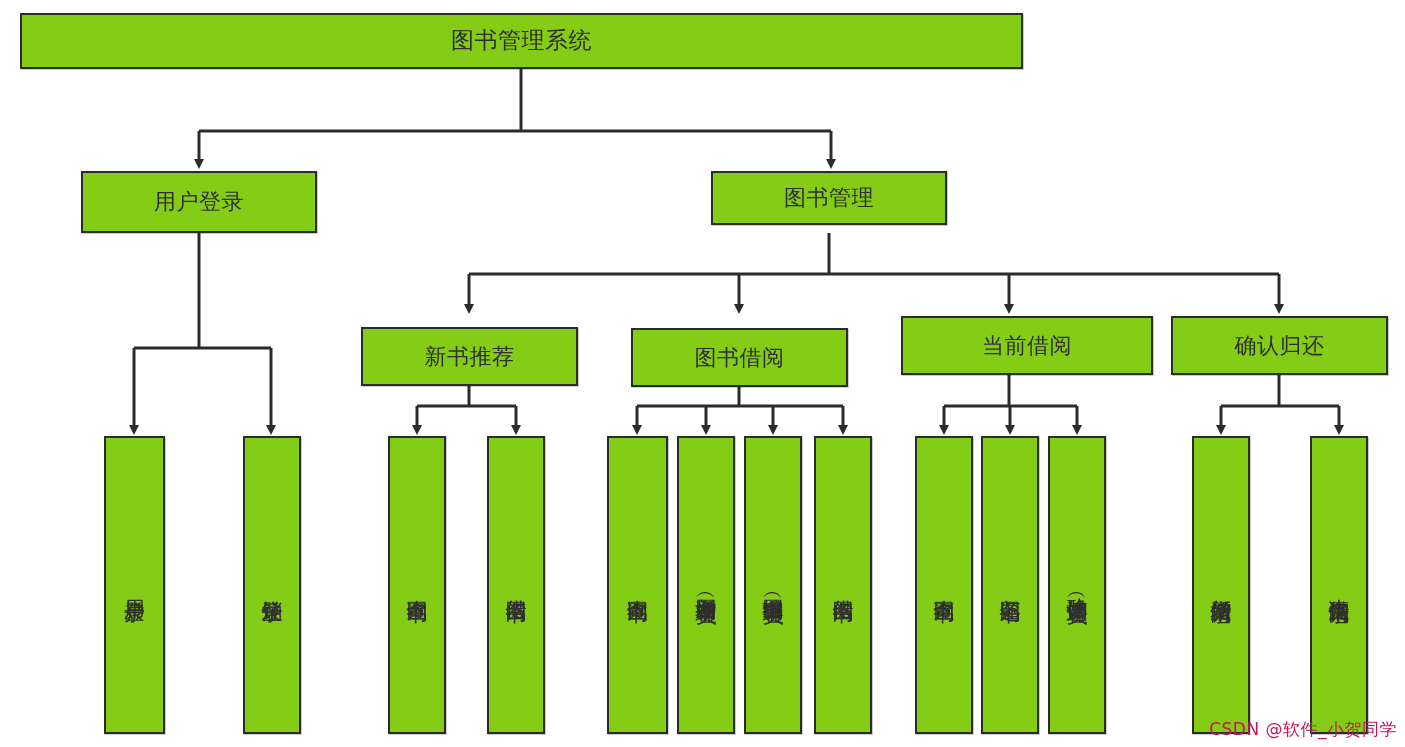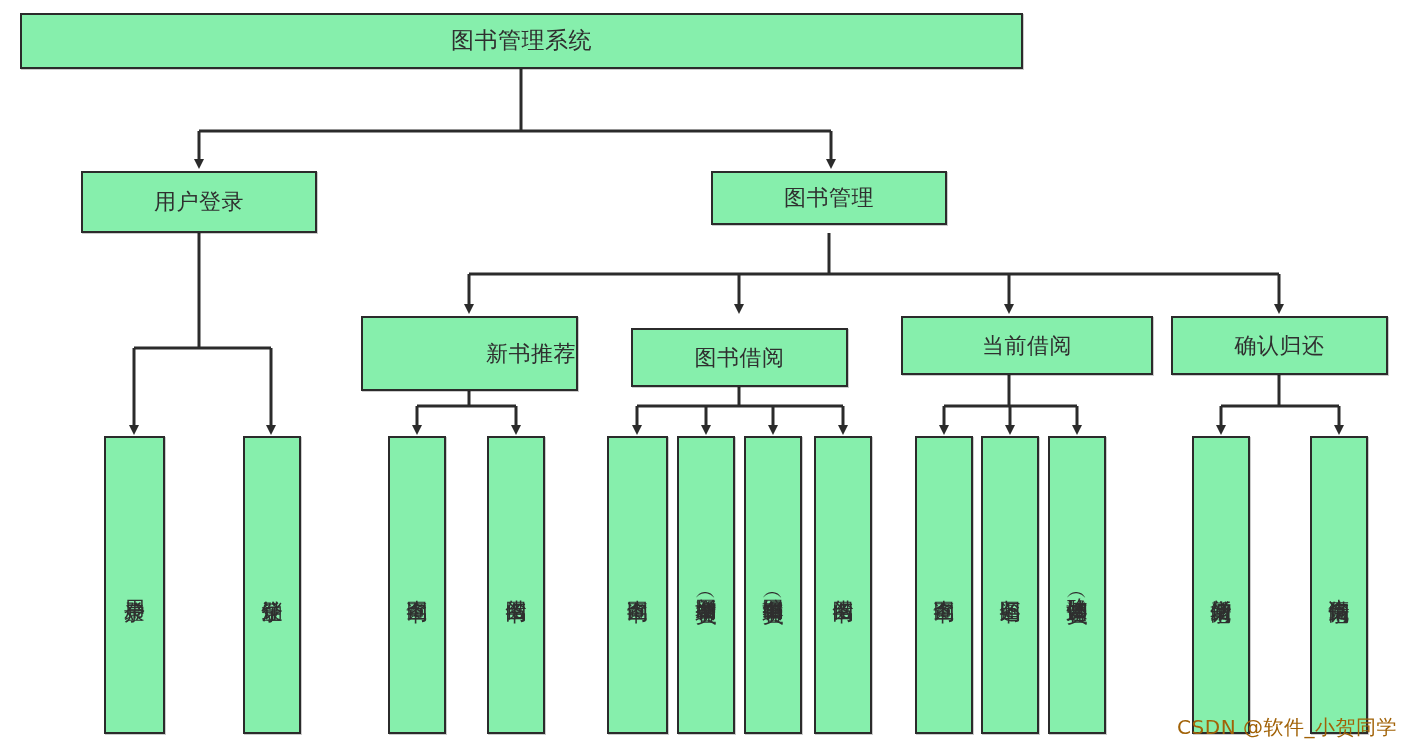--- a/index.html
+++ b/index.html
@@ -22,21 +22,21 @@
     position: absolute;
     left: 0;
     top: 0;
     width: 1405px;
     height: 747px;
     pointer-events: none;
   }
   .node {
     position: absolute;
     box-sizing: border-box;
-    background: #86efac;
+    background: #84cc16;
     border: 2px solid #2b2b2b;
     display: flex;
     align-items: center;
     justify-content: center;
     box-shadow: 1px 1px 0 rgba(0,0,0,0.20);
   }
   .node-label {
     color: #2f2f2f;
     font-size: 22px;
     line-height: 1.18;
@@ -52,22 +52,22 @@
     letter-spacing: 1px;
     max-height: 100%;
   }
   .node.root .node-label { font-size: 23px; }
   .node.level2 .node-label { font-size: 22px; }
   .node.level3 .node-label { font-size: 22px; }
   #watermark {
     position: absolute;
     right: 8px;
     bottom: 6px;
-    font-size: 20px;
-    color: #a16207;
+    font-size: 17px;
+    color: #be185d;
     letter-spacing: 0.5px;
     white-space: nowrap;
     user-select: none;
   }
 </style>
 </head>
 <body>
 
 <div id="diagram-root">
 
@@ -125,21 +125,21 @@
     <span class="node-label">图书管理系统</span>
   </div>
 
   <div class="node level2" style="left:81px; top:171px; width:236px; height:62px;">
     <span class="node-label">用户登录</span>
   </div>
   <div class="node level2" style="left:711px; top:171px; width:236px; height:54px;">
     <span class="node-label">图书管理</span>
   </div>
 
-  <div class="node level3" style="left:361px; top:316px; width:217px; height:75px;justify-content:flex-end;">
+  <div class="node level3" style="left:361px; top:327px; width:217px; height:59px;">
     <span class="node-label">新书推荐</span>
   </div>
   <div class="node level3" style="left:631px; top:316px; width:217px; height:59px;margin-top:12px;">
     <span class="node-label">图书借阅</span>
   </div>
   <div class="node level3" style="left:901px; top:316px; width:252px; height:59px;">
     <span class="node-label">当前借阅</span>
   </div>
   <div class="node level3" style="left:1171px; top:316px; width:217px; height:59px;">
     <span class="node-label">确认归还</span>

